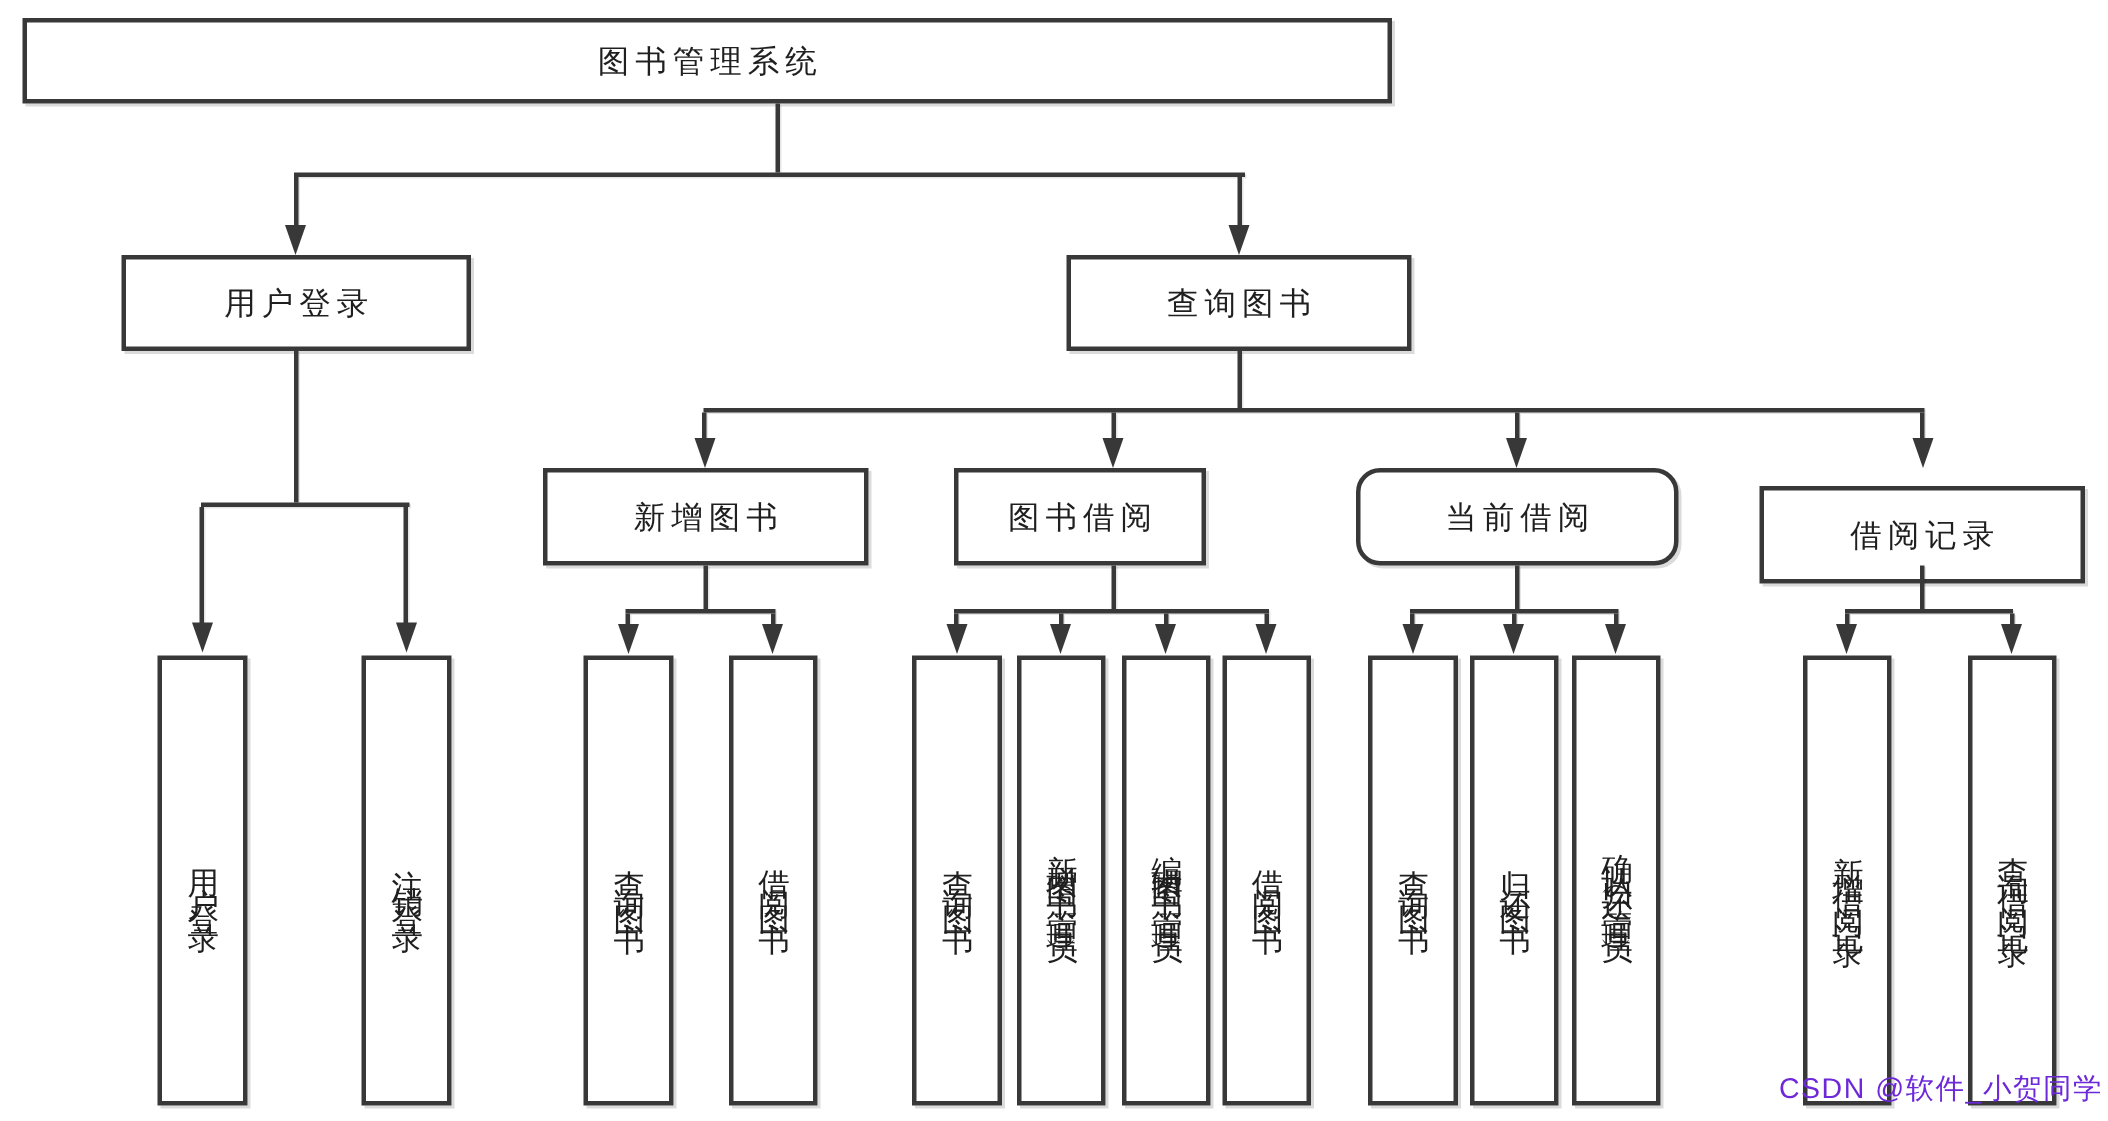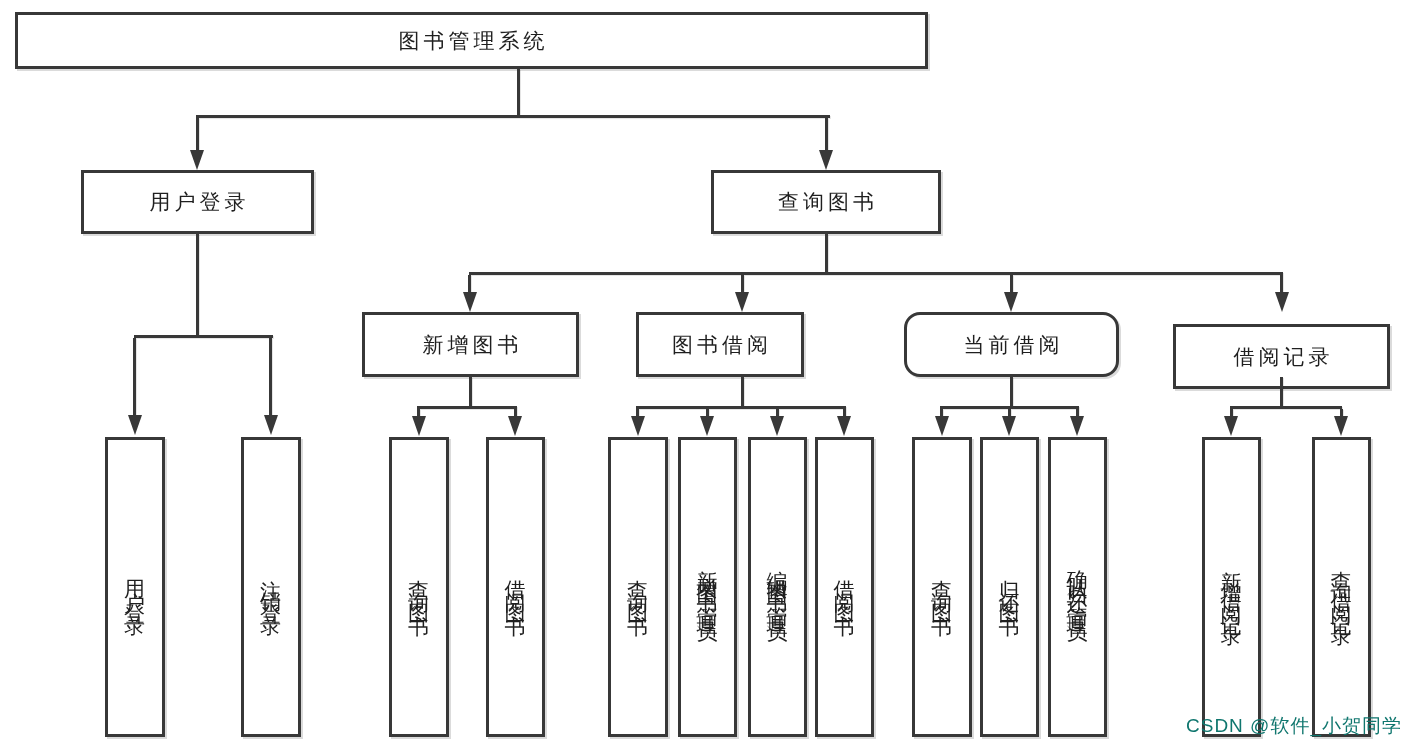--- a/index.html
+++ b/index.html
@@ -34,21 +34,21 @@
   .hline { height:3px; }
   .arrow {
     position:absolute; width:0; height:0;
     border-left:7px solid transparent;
     border-right:7px solid transparent;
     border-top:20px solid #383838;
   }
   .watermark {
     position:absolute; left:1186px; top:713px;
     font-size:19px; letter-spacing:1px;
-    color:#0f766e; white-space:nowrap;
+    color:#6d28d9; white-space:nowrap;
   }
 </style>
 </head>
 <body>
 
 <div class="canvas">
 
   <div class="box" style="left:15px;top:12px;width:913px;height:57px;">
     <span class="hlabel">图书管理系统</span>
   </div>

